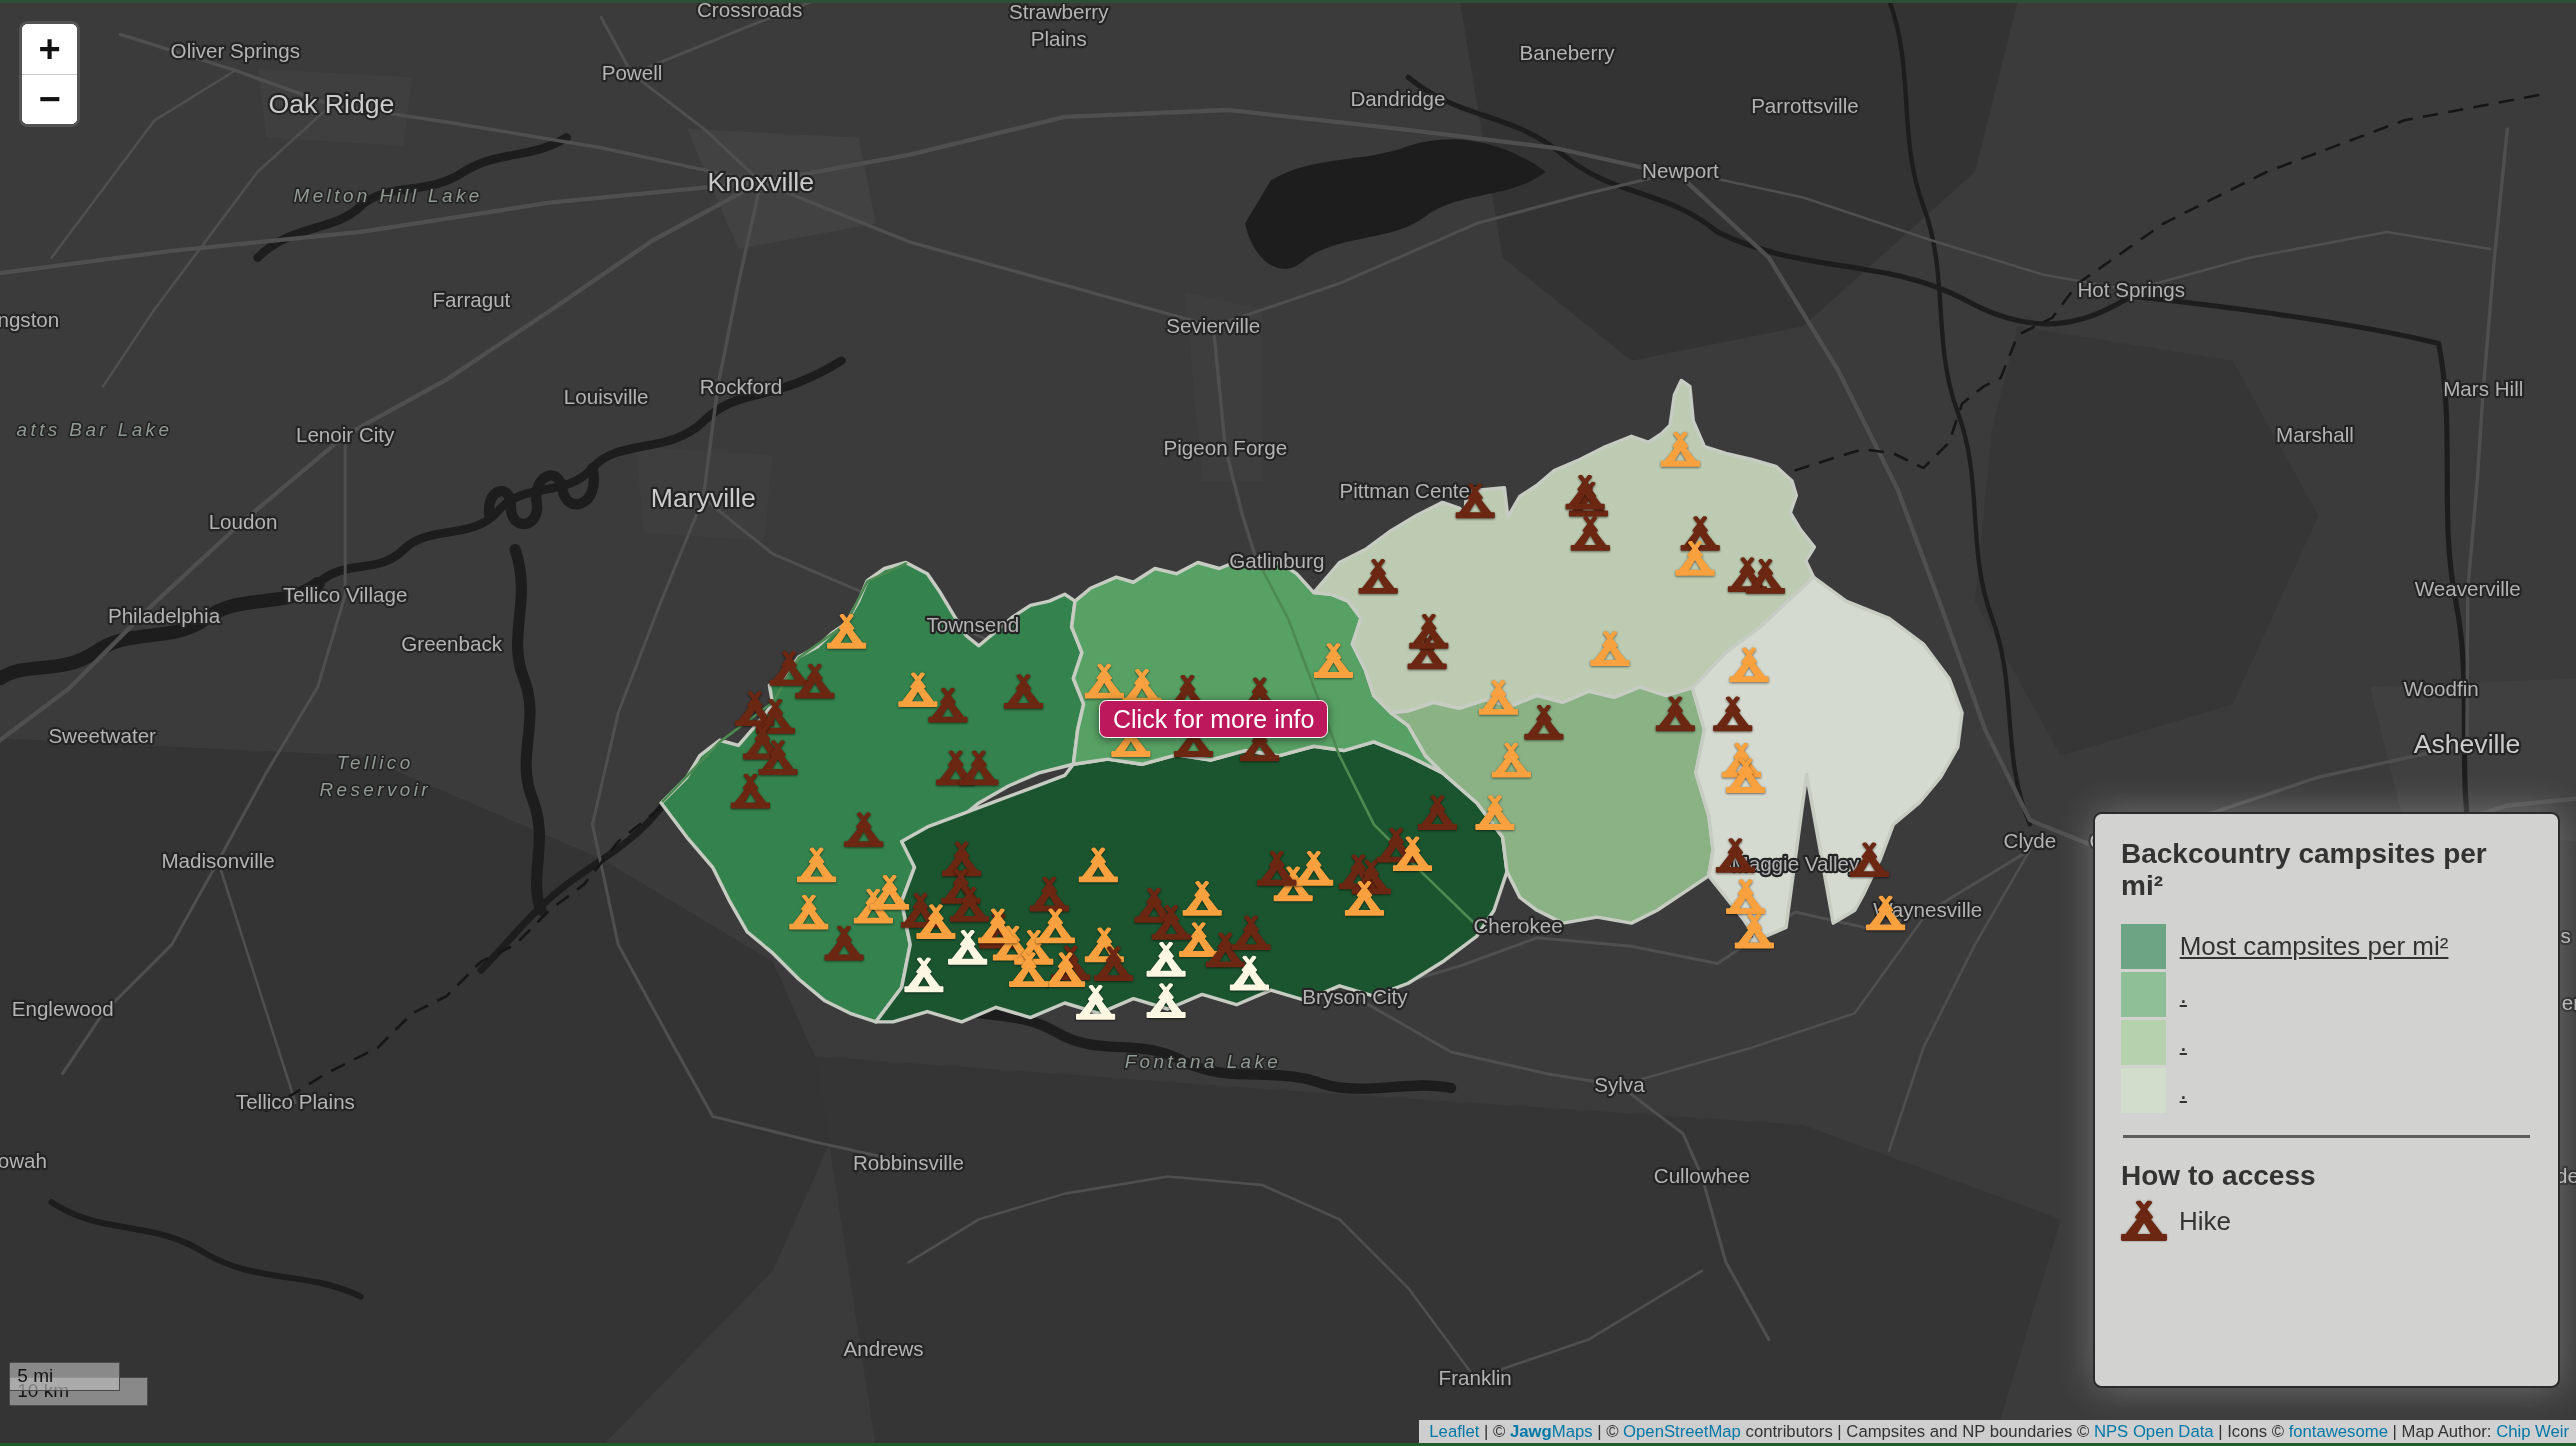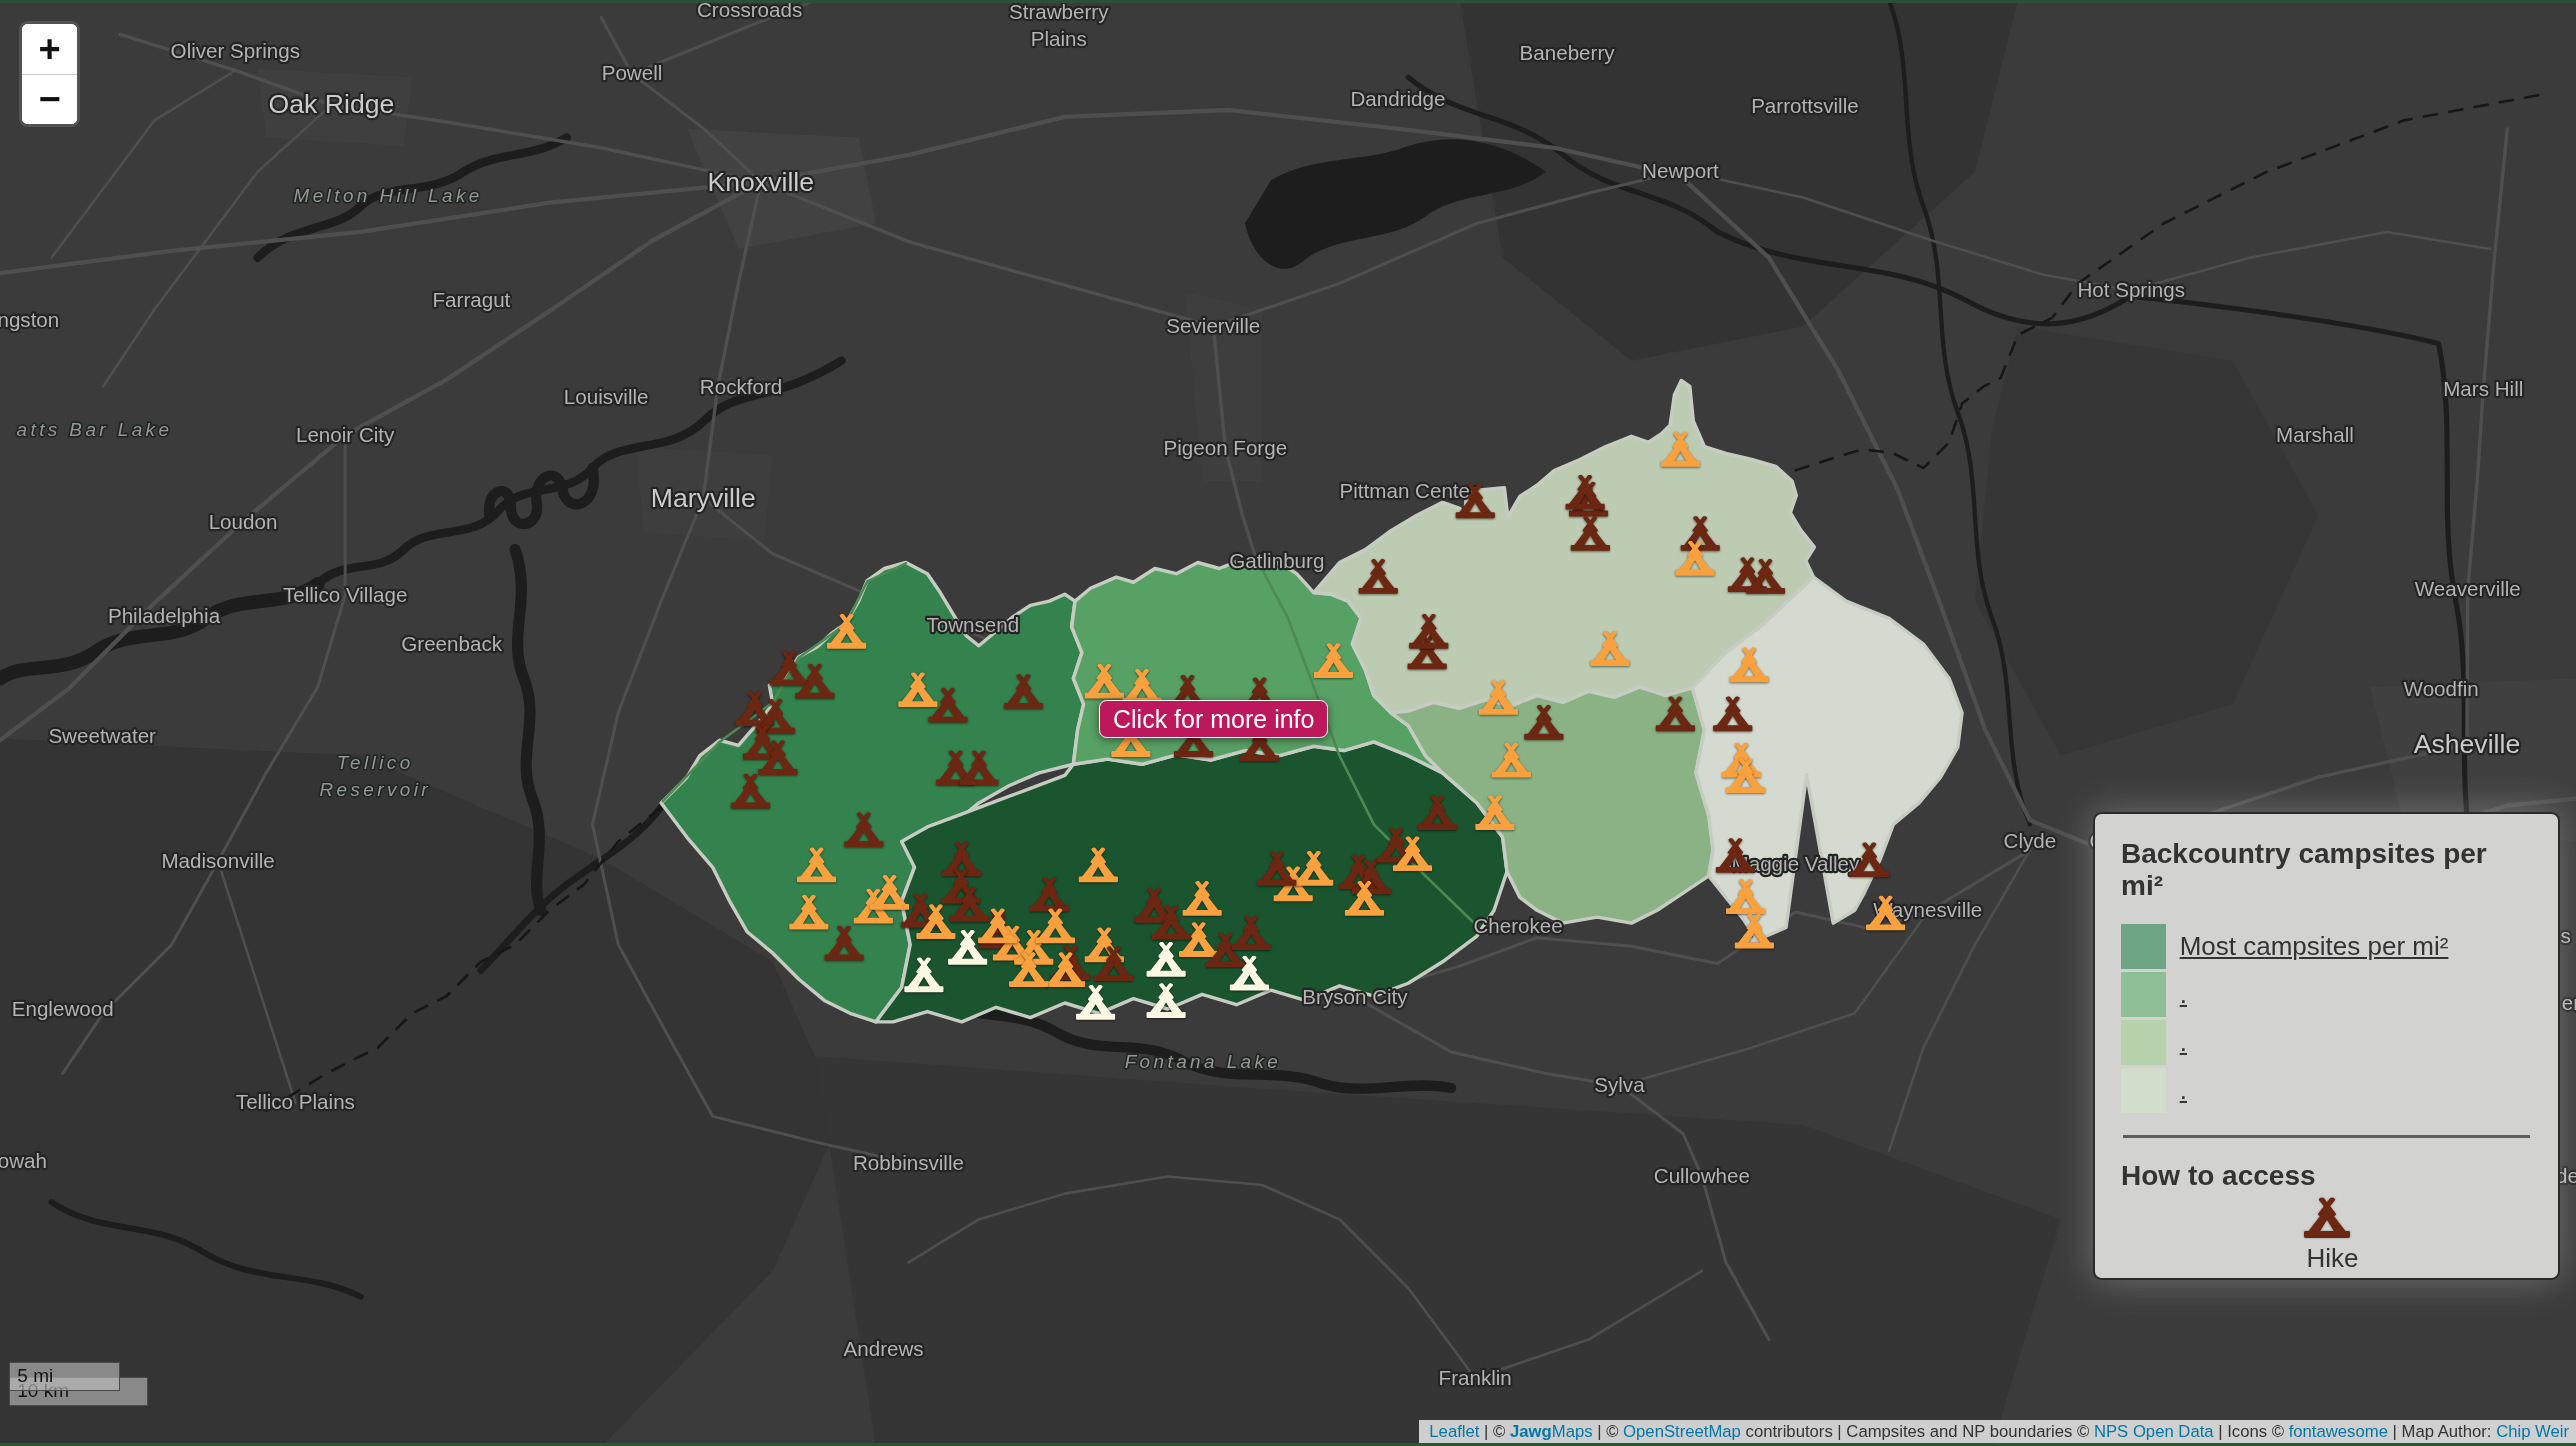--- a/index.html
+++ b/index.html
@@ -43,30 +43,30 @@
   #scale-km{left:8.6px;top:1377px;width:130px;height:27px;}
   #scale-mi{left:8.6px;top:1362px;width:102px;height:27px;}
 
   
   #tooltip{position:absolute;left:1099px;top:700px;height:36px;padding:0 13px;
            background:#be185d;border:1.7px solid #fff;border-radius:7.7px;color:#fff;
            font-size:25px;line-height:36px;z-index:45;white-space:nowrap;
            box-shadow:0 1.7px 8.6px rgba(0,0,0,0.5);}
 
   
-  #legend{position:absolute;left:2093px;top:812px;width:467px;height:468px;box-sizing:border-box;
+  #legend{position:absolute;left:2093px;top:812px;width:467px;height:576px;box-sizing:border-box;
           background:#d2d3d1;border:2.6px solid #2b2b2b;border-radius:8.6px;z-index:50;
           box-shadow:0 0 39px rgba(255,255,255,0.28);padding:22px 26px;color:#333;}
   #legend h2{margin:1.7px 0 20.6px 0;font-size:28px;font-weight:bold;color:#333;}
   .leg-row{display:flex;align-items:center;height:48px;text-decoration:underline;}
   .leg-swatch{width:45px;height:45px;flex:0 0 45px;}
   .leg-label{margin-left:13.7px;font-size:26px;color:#333;}
   #leg-divider{border:0;border-top:3.4px solid #5c5c5c;margin:20.6px 1.7px 0 1.7px;}
   #legend h3{margin:22px 0 5.2px 0;font-size:28px;font-weight:bold;color:#333;}
-  .acc-row{display:flex;align-items:center;height:49px;flex-direction:column;}
+  .acc-row{display:flex;align-items:center;height:49px;}
   .acc-icon{width:46px;height:43px;flex:0 0 46px;}
   .acc-label{margin-left:12px;font-size:26px;color:#333;}
 
   
   #attrib{position:absolute;right:0;bottom:4.3px;height:23px;line-height:23px;z-index:55;
           background:rgba(255,255,255,0.76);color:#333;font-size:16.7px;padding:0 6.9px 0 10.3px;
           white-space:nowrap;margin-left:20px;}
   #attrib a{color:#0078a8;text-decoration:none;cursor:pointer;}
 </style>
 </head>

